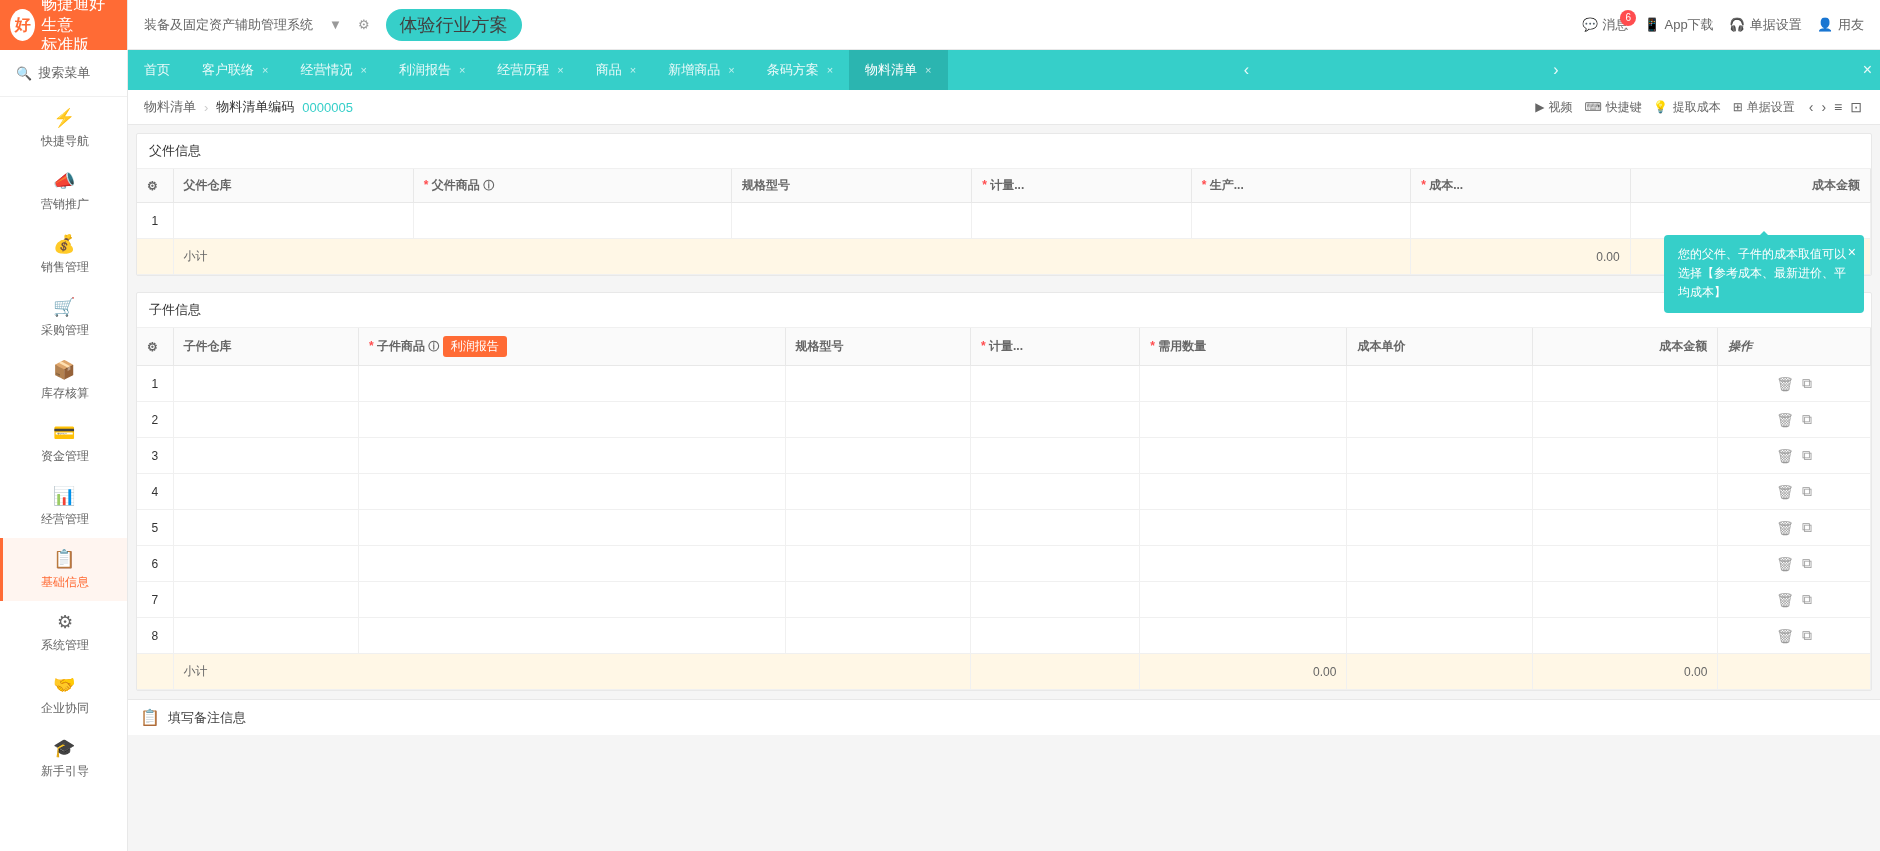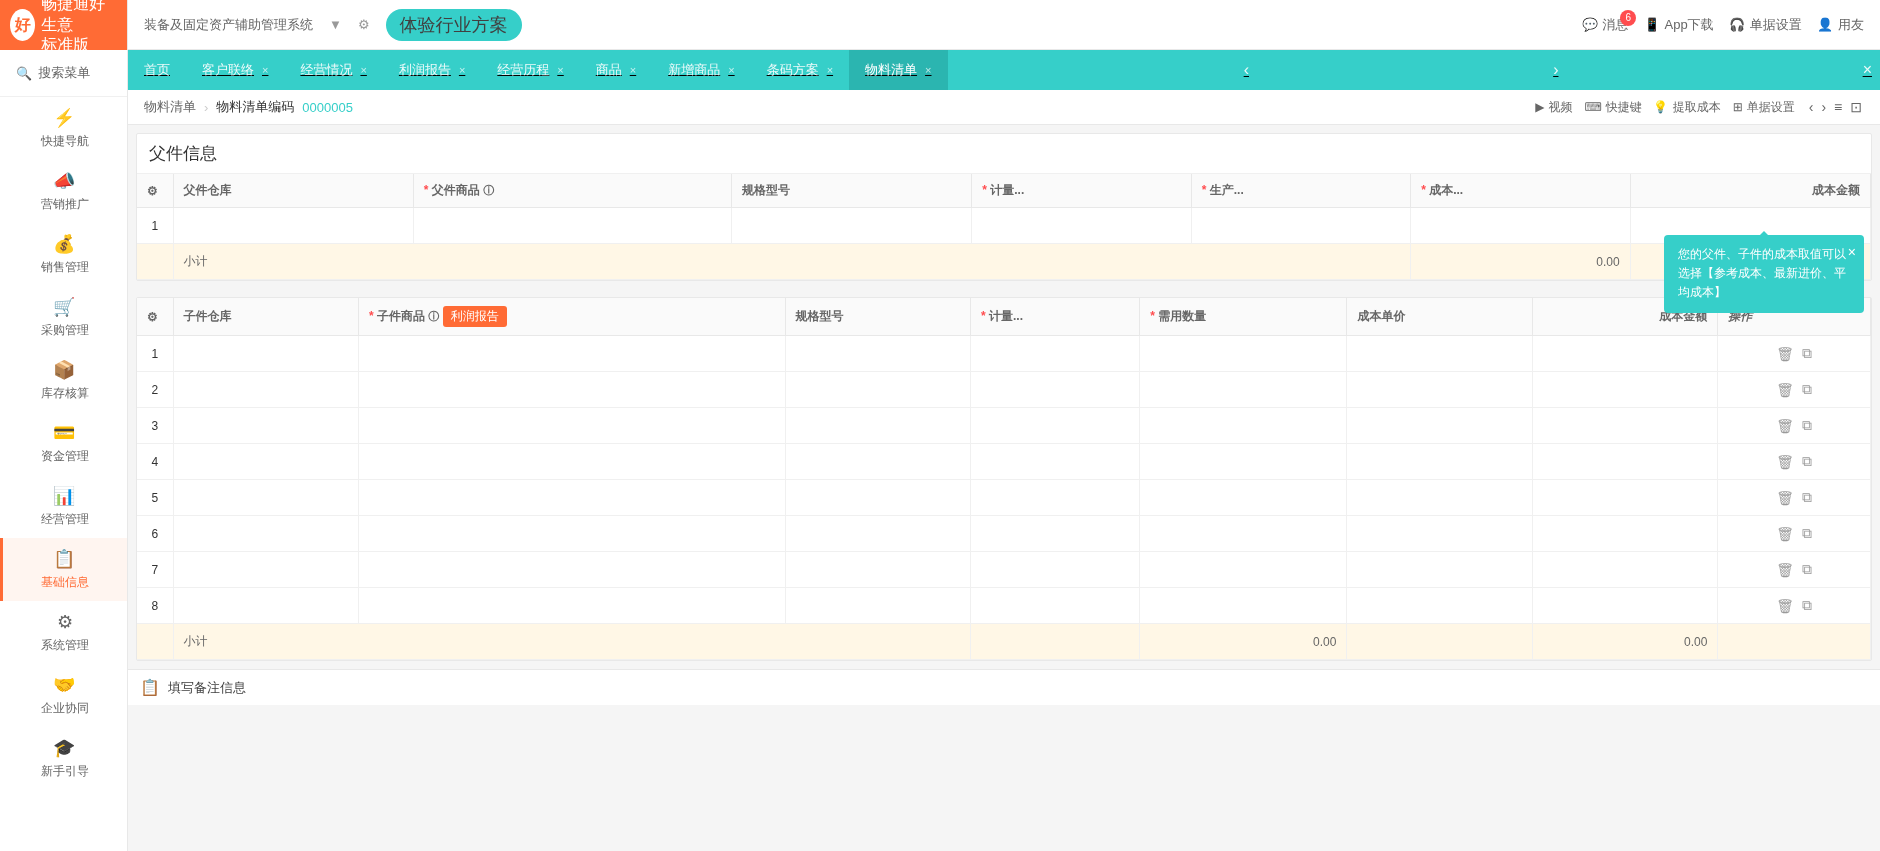--- a/index.html
+++ b/index.html
@@ -127,21 +127,20 @@
 
     
     .nav-tabs {
       background: #36cfc9;
       display: flex;
       align-items: center;
       height: 40px;
       padding: 0 0;
       flex-shrink: 0;
       overflow: hidden;
-      text-decoration: underline;
     }
     .nav-tab {
       height: 40px;
       display: flex;
       align-items: center;
       padding: 0 16px;
       color: rgba(255,255,255,0.9);
       cursor: pointer;
       font-size: 13px;
       white-space: nowrap;
@@ -198,21 +197,21 @@
       border: none;
       font-size: 12px;
     }
     .nav-arrows { display: flex; gap: 4px; }
     .nav-arrow { cursor: pointer; color: #666; font-size: 14px; padding: 0 2px; }
 
     
     .section { background: #fff; margin: 8px; border: 1px solid #e8e8e8; border-radius: 2px; }
     .section-title {
       padding: 8px 12px;
-      font-size: 17px;
+      font-size: 13px;
       font-weight: 500;
       color: #333;
       border-bottom: 1px solid #f0f0f0;
     }
 
     
     .data-table { width: 100%; border-collapse: collapse; }
     .data-table th {
       background: #fafafa;
       padding: 8px 10px;
@@ -525,20 +524,21 @@
             <td></td>
             <td colspan="5">小计</td>
             <td class="subtotal-val" style="text-align:right;">0.00</td>
             <td class="subtotal-val" style="text-align:right;">0.00</td>
           </tr>
         </tbody>
       </table>
     </div>
 
     <div class="section">
+      <div class="section-title">子件信息</div>
       <table class="data-table">
         <thead>
           <tr>
             <th class="th-settings">⚙</th>
             <th>
               子件仓库
               <div class="col-handle"></div>
             </th>
             <th>
               <span class="required">*</span> 子件商品 <span style="font-size:11px;">ⓘ</span>

